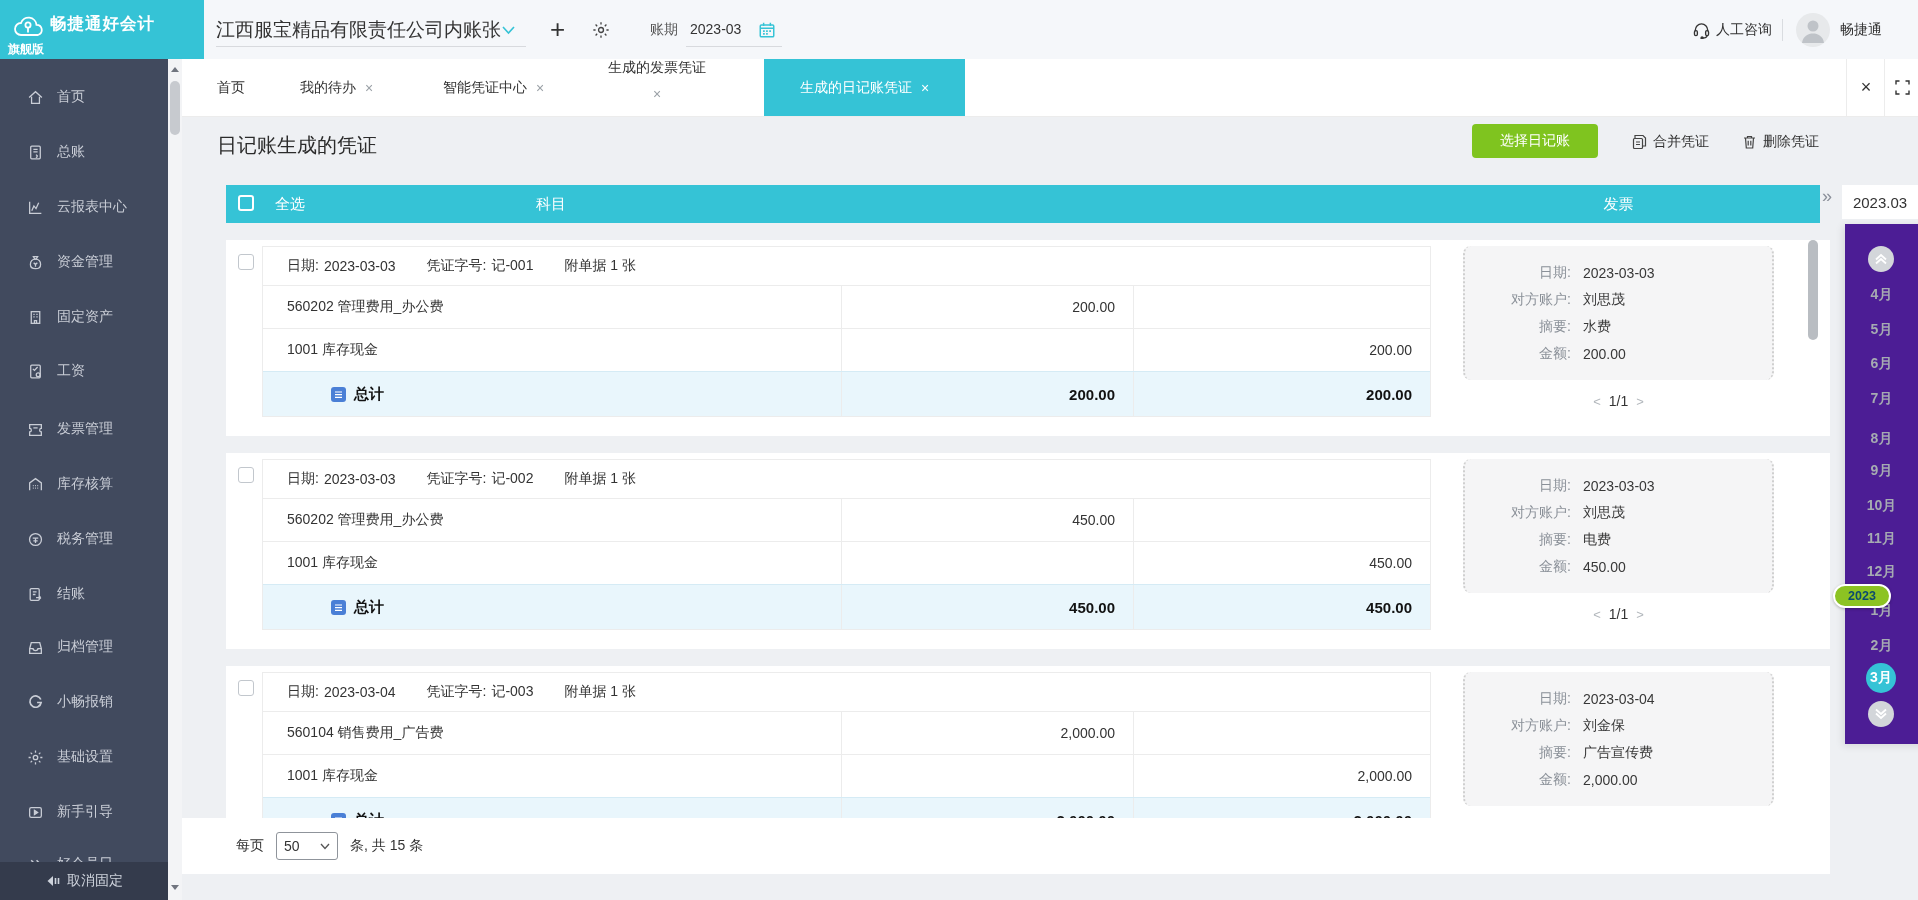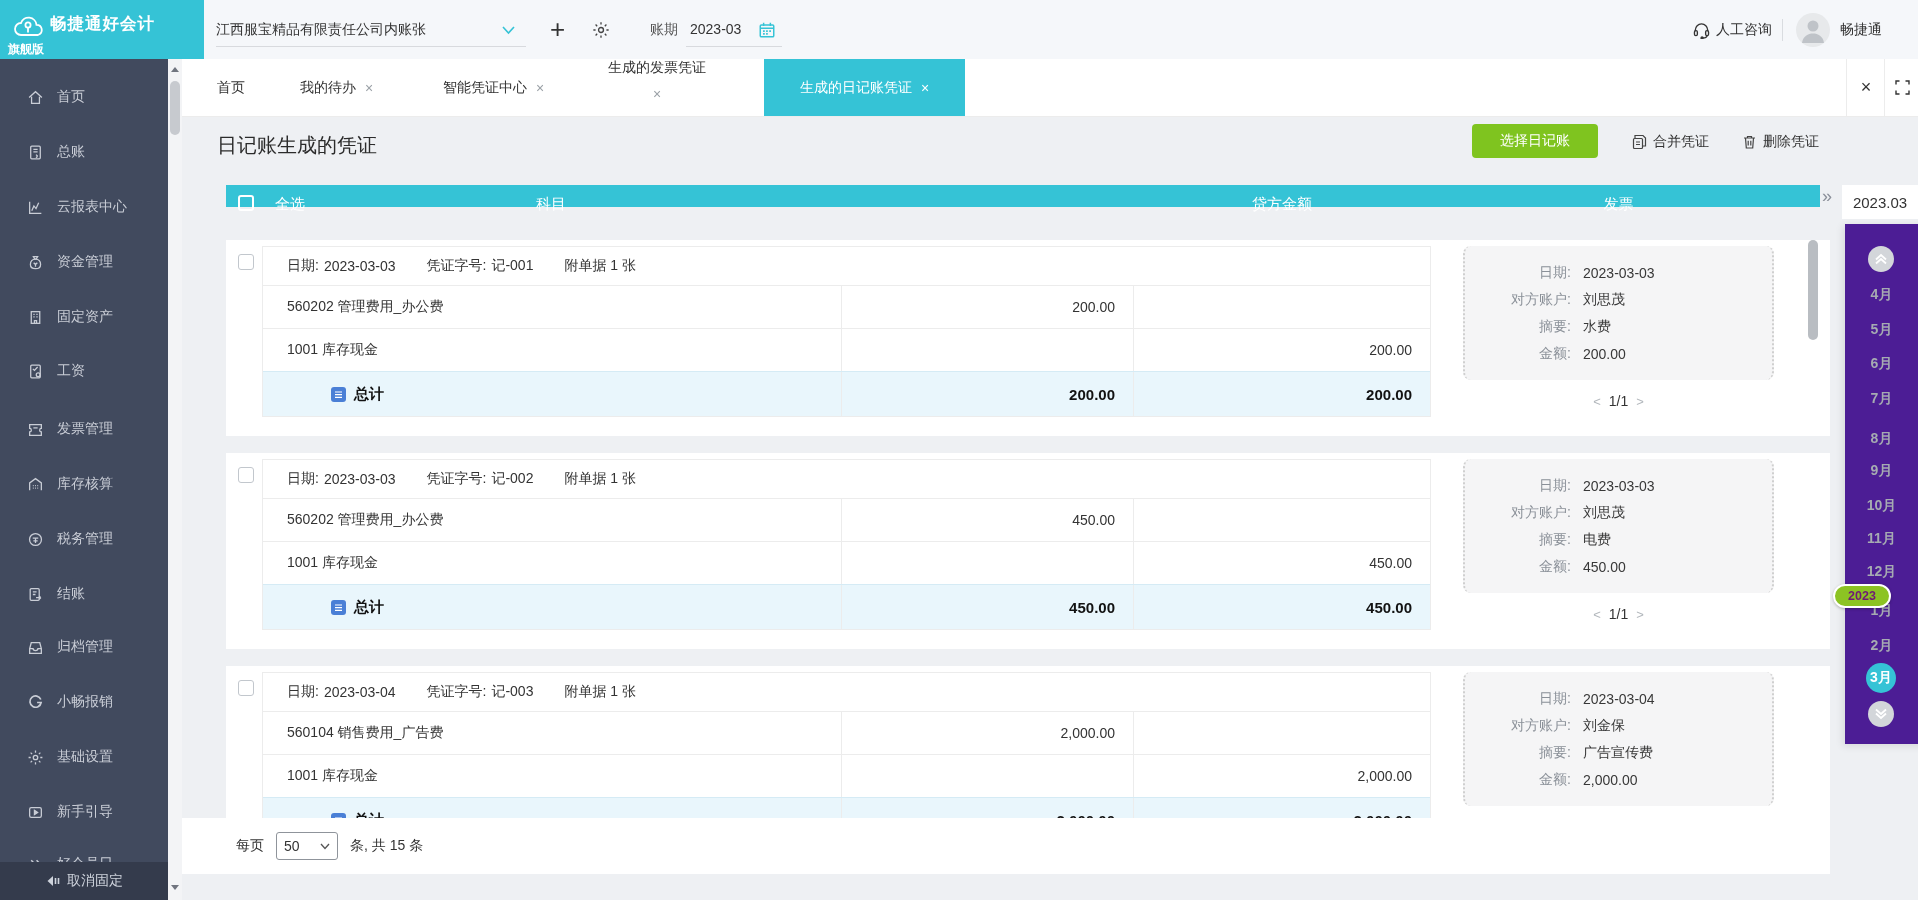--- a/index.html
+++ b/index.html
@@ -5,21 +5,21 @@
   html,body{margin:0;padding:0;background:#dfe2e6;}
   #app{position:relative;width:1918px;height:900px;overflow:hidden;
        font-family:"Liberation Sans","DejaVu Sans",sans-serif;
        -webkit-font-smoothing:antialiased;background:#eef0f3;}
   .abs{position:absolute;}
   
   .topbar{position:absolute;left:0;top:0;width:1918px;height:59px;background:#f5f7fa;border-bottom:1px solid #e4e7ea;}
   .logo{position:absolute;left:0;top:0;width:204px;height:59px;background:#35c3d6;color:#fff;}
   .logo-title{position:absolute;left:50px;top:13px;font-size:16.5px;font-weight:bold;letter-spacing:1px;}
   .logo-badge{position:absolute;left:8px;top:41px;font-size:12px;font-weight:bold;}
-  .company{position:absolute;left:216px;top:0;height:59px;line-height:59px;font-size:14px;color:#333;}
+  .company{position:absolute;left:216px;top:0;height:59px;line-height:59px;font-size:19px;color:#333;}
   .uline{position:absolute;height:1px;background:#d8dade;top:46px;}
   .plus{position:absolute;left:550px;top:14px;font-size:26px;font-weight:300;color:#333;line-height:30px;cursor:pointer;}
   .top-right-txt{position:absolute;top:0;height:59px;line-height:59px;font-size:14px;color:#333;}
   .tdivider{position:absolute;left:1782px;top:19px;width:1px;height:22px;background:#d9dce0;}
   .avatar{position:absolute;left:1796px;top:13px;width:34px;height:34px;border-radius:50%;background:#e7e9eb;overflow:hidden;}
   
   .tabbar{position:absolute;left:182px;top:59px;width:1736px;height:57px;background:#fff;border-bottom:1px solid #ececec;}
   .tab{position:absolute;top:0;height:57px;display:flex;align-items:center;gap:9px;font-size:14px;color:#333;cursor:pointer;}
   .tab .x{color:#9aa0a6;font-size:14px;}
   .tab.active{background:#35c3d6;color:#fff;padding:0 36px;}
@@ -31,21 +31,21 @@
   .side-item .ic{width:17px;height:17px;margin-left:27px;margin-right:13px;flex:none;}
   .unpin{position:absolute;left:0;top:803px;width:168px;height:38px;background:#343b4c;display:flex;align-items:center;justify-content:center;gap:6px;color:#ced3dc;font-size:14px;cursor:pointer;}
   .sscroll{position:absolute;left:168px;top:59px;width:14px;height:841px;background:#f3f4f6;}
   .sarrow{position:absolute;left:3px;width:0;height:0;border-left:4px solid transparent;border-right:4px solid transparent;}
   .sthumb{position:absolute;left:2px;top:22px;width:10px;height:54px;border-radius:5px;background:#c7cacf;}
   
   .page-title{position:absolute;left:217px;top:132px;font-size:20px;font-weight:500;color:#2b2b2b;}
   .btn-green{position:absolute;left:1472px;top:124px;width:126px;height:34px;background:#7fc41f;color:#fff;font-size:14px;border:none;border-radius:4px;display:flex;align-items:center;justify-content:center;cursor:pointer;}
   .btn-flat{position:absolute;top:131px;height:22px;display:flex;align-items:center;gap:6px;font-size:14px;color:#333;cursor:pointer;background:none;border:none;}
   
-  .thead{position:absolute;left:226px;top:185px;width:1594px;height:22px;background:#35c3d6;color:#fff;font-size:15px;}
+  .thead{position:absolute;left:226px;top:185px;width:1594px;height:38px;background:#35c3d6;color:#fff;font-size:15px;}
   .thead div{position:absolute;top:0;height:38px;display:flex;align-items:center;justify-content:center;}
   .cb{display:inline-block;width:16px;height:16px;background:#fff;border:1px solid #c2c7cd;border-radius:3px;box-sizing:border-box;cursor:pointer;}
   .cb.hdr{background:transparent;border:2px solid #fff;}
   .band{position:absolute;left:226px;width:1604px;background:#fff;overflow:hidden;}
   .band .gcb{position:absolute;left:12px;top:14px;}
   .vcard{position:absolute;left:36px;top:6px;width:1169px;border:1px solid #ececec;box-sizing:border-box;background:#fff;}
   .vhead{height:38px;display:flex;align-items:center;padding-left:24px;font-size:14px;color:#333;gap:5px;}
   .vhead .seg{margin-right:26px;}
   .vrow{display:grid;grid-template-columns:578px 292px 1fr;height:42px;border-top:1px solid #ececec;font-size:14px;color:#333;}
   .c-sub{display:flex;align-items:center;padding-left:24px;}
@@ -61,21 +61,21 @@
   
   .footer{position:absolute;left:182px;top:818px;width:1648px;height:56px;background:#fff;display:flex;align-items:center;padding-left:54px;box-sizing:border-box;font-size:14px;color:#333;gap:12px;}
   .pp-box{width:62px;height:28px;border:1px solid #8f949b;border-radius:3px;display:flex;align-items:center;justify-content:space-between;padding:12px 7px;box-sizing:border-box;cursor:pointer;background:#fff;}
   
   .flag{position:absolute;left:1822px;top:186px;font-size:18px;color:#8b909a;letter-spacing:-1px;cursor:pointer;}
   .tl-current{position:absolute;left:1842px;top:185px;width:76px;height:34px;background:#fff;display:flex;align-items:center;justify-content:center;font-size:15px;font-weight:500;color:#333;}
   .tl-panel{position:absolute;left:1845px;top:224px;width:94px;height:520px;background:#4c1d95;box-shadow:-2px 2px 8px rgba(0,0,0,.10);text-decoration:underline;}
   .month{position:absolute;left:0;width:73px;height:20px;text-align:center;font-size:14px;font-weight:bold;color:#a6abb2;cursor:pointer;}
   .tl-circle{position:absolute;left:23px;width:26px;height:26px;border-radius:50%;background:#d3d6da;display:flex;align-items:center;justify-content:center;cursor:pointer;}
   .month-active{position:absolute;left:21px;width:30px;height:30px;border-radius:50%;background:#35c3d6;color:#fff;display:flex;align-items:center;justify-content:center;font-size:14px;font-weight:bold;cursor:pointer;}
-  .year-badge{position:absolute;left:1833px;top:584px;width:54px;height:20px;background:#8cc323;border:2px solid #fff;border-radius:12px;box-shadow:0 1px 3px rgba(0,0,0,.25);color:#701a75;font-size:12.5px;font-weight:bold;display:flex;align-items:center;justify-content:center;z-index:5;}
+  .year-badge{position:absolute;left:1833px;top:584px;width:54px;height:20px;background:#8cc323;border:2px solid #fff;border-radius:12px;box-shadow:0 1px 3px rgba(0,0,0,.25);color:#0c4a6e;font-size:12.5px;font-weight:bold;display:flex;align-items:center;justify-content:center;z-index:5;}
   .mscroll{position:absolute;left:1808px;top:240px;width:10px;height:100px;border-radius:5px;background:#b9bdc2;cursor:pointer;}
   svg{display:block;}
 </style>
 </head>
 <body>
 
 <div id="app" data-name="app-window">
 
   <div class="topbar" data-name="top-bar">
     <div class="logo" data-name="brand-logo">
@@ -343,21 +343,20 @@
           <path d="M6.2 6.8v4.6M8.8 6.8v4.6"></path>
         </svg>
       </span>
     <span>删除凭证</span>
   </button>
 
   <div class="thead" data-name="table-header">
     <span class="cb hdr" style="position:absolute;left:12px;top:10px;" data-name="select-all-checkbox"></span>
     <div style="left:36px;width:56px;" data-name="select-all-label">全选</div>
     <div style="left:36px;width:578px;" data-name="column-subject">科目</div>
-    <div style="left:906px;width:300px;" data-name="column-credit">贷方金额</div>
     <div style="left:1237px;width:311px;" data-name="column-invoice">发票</div>
   </div>
 
   <div class="band" style="top:240px;height:196px;" data-name="voucher-group-1">
     <span class="cb gcb" data-name="group-checkbox"></span>
     <div class="vcard" data-name="voucher-card">
       <div class="vhead" data-name="voucher-header">
         <span style="color:#333;">日期:</span>
           <span class="seg">2023-03-03</span>
         <span>凭证字号:</span>

